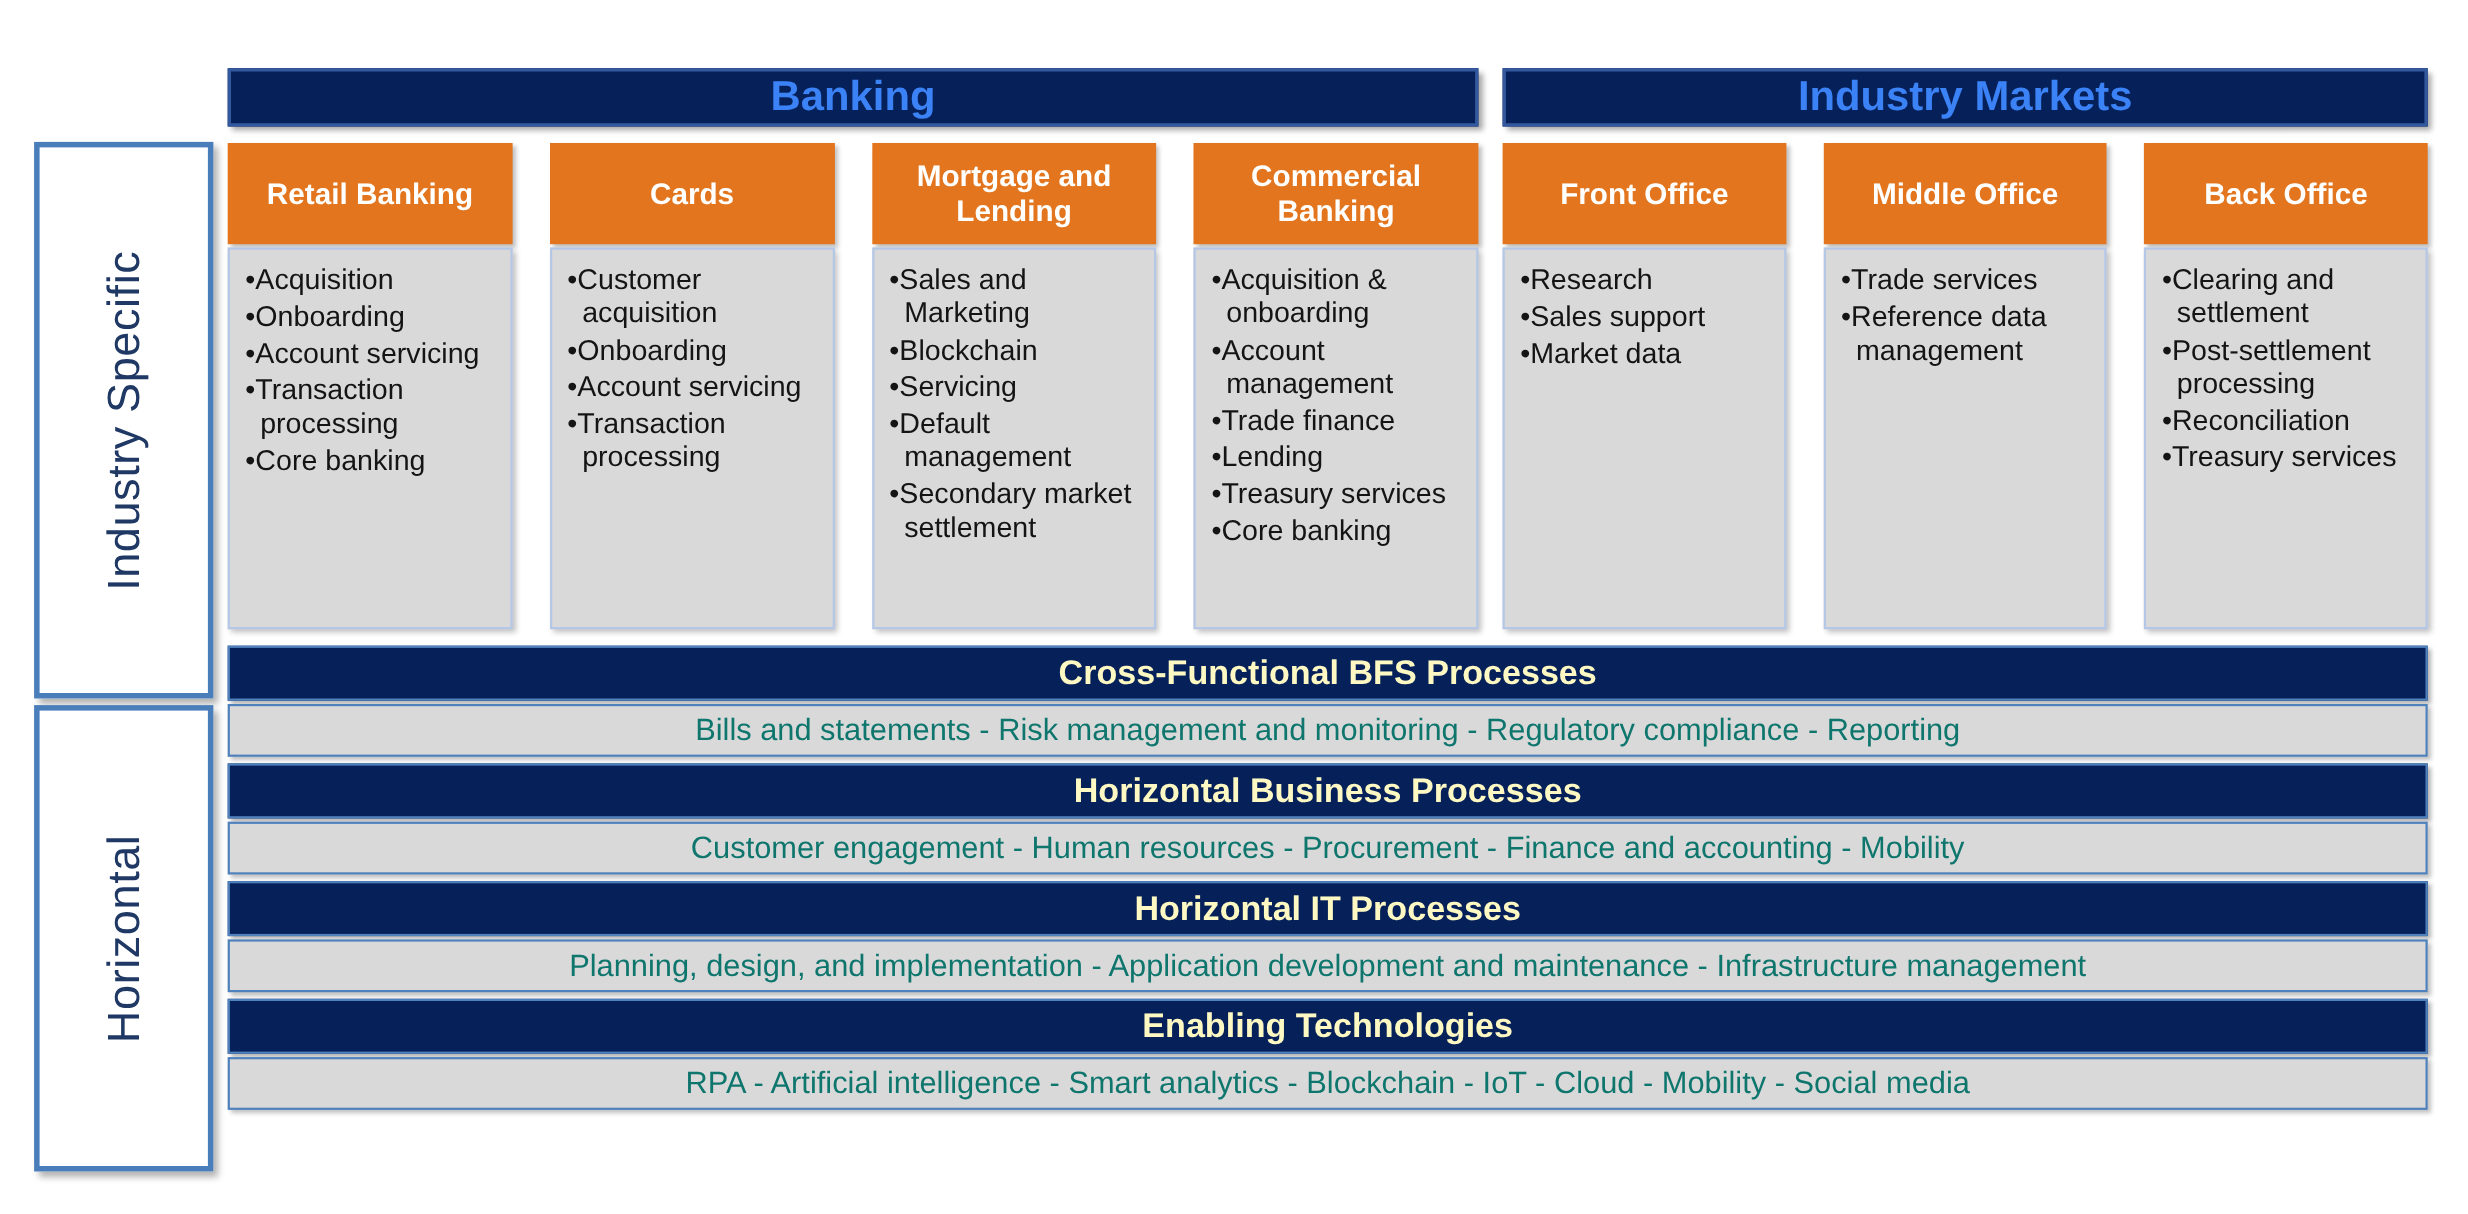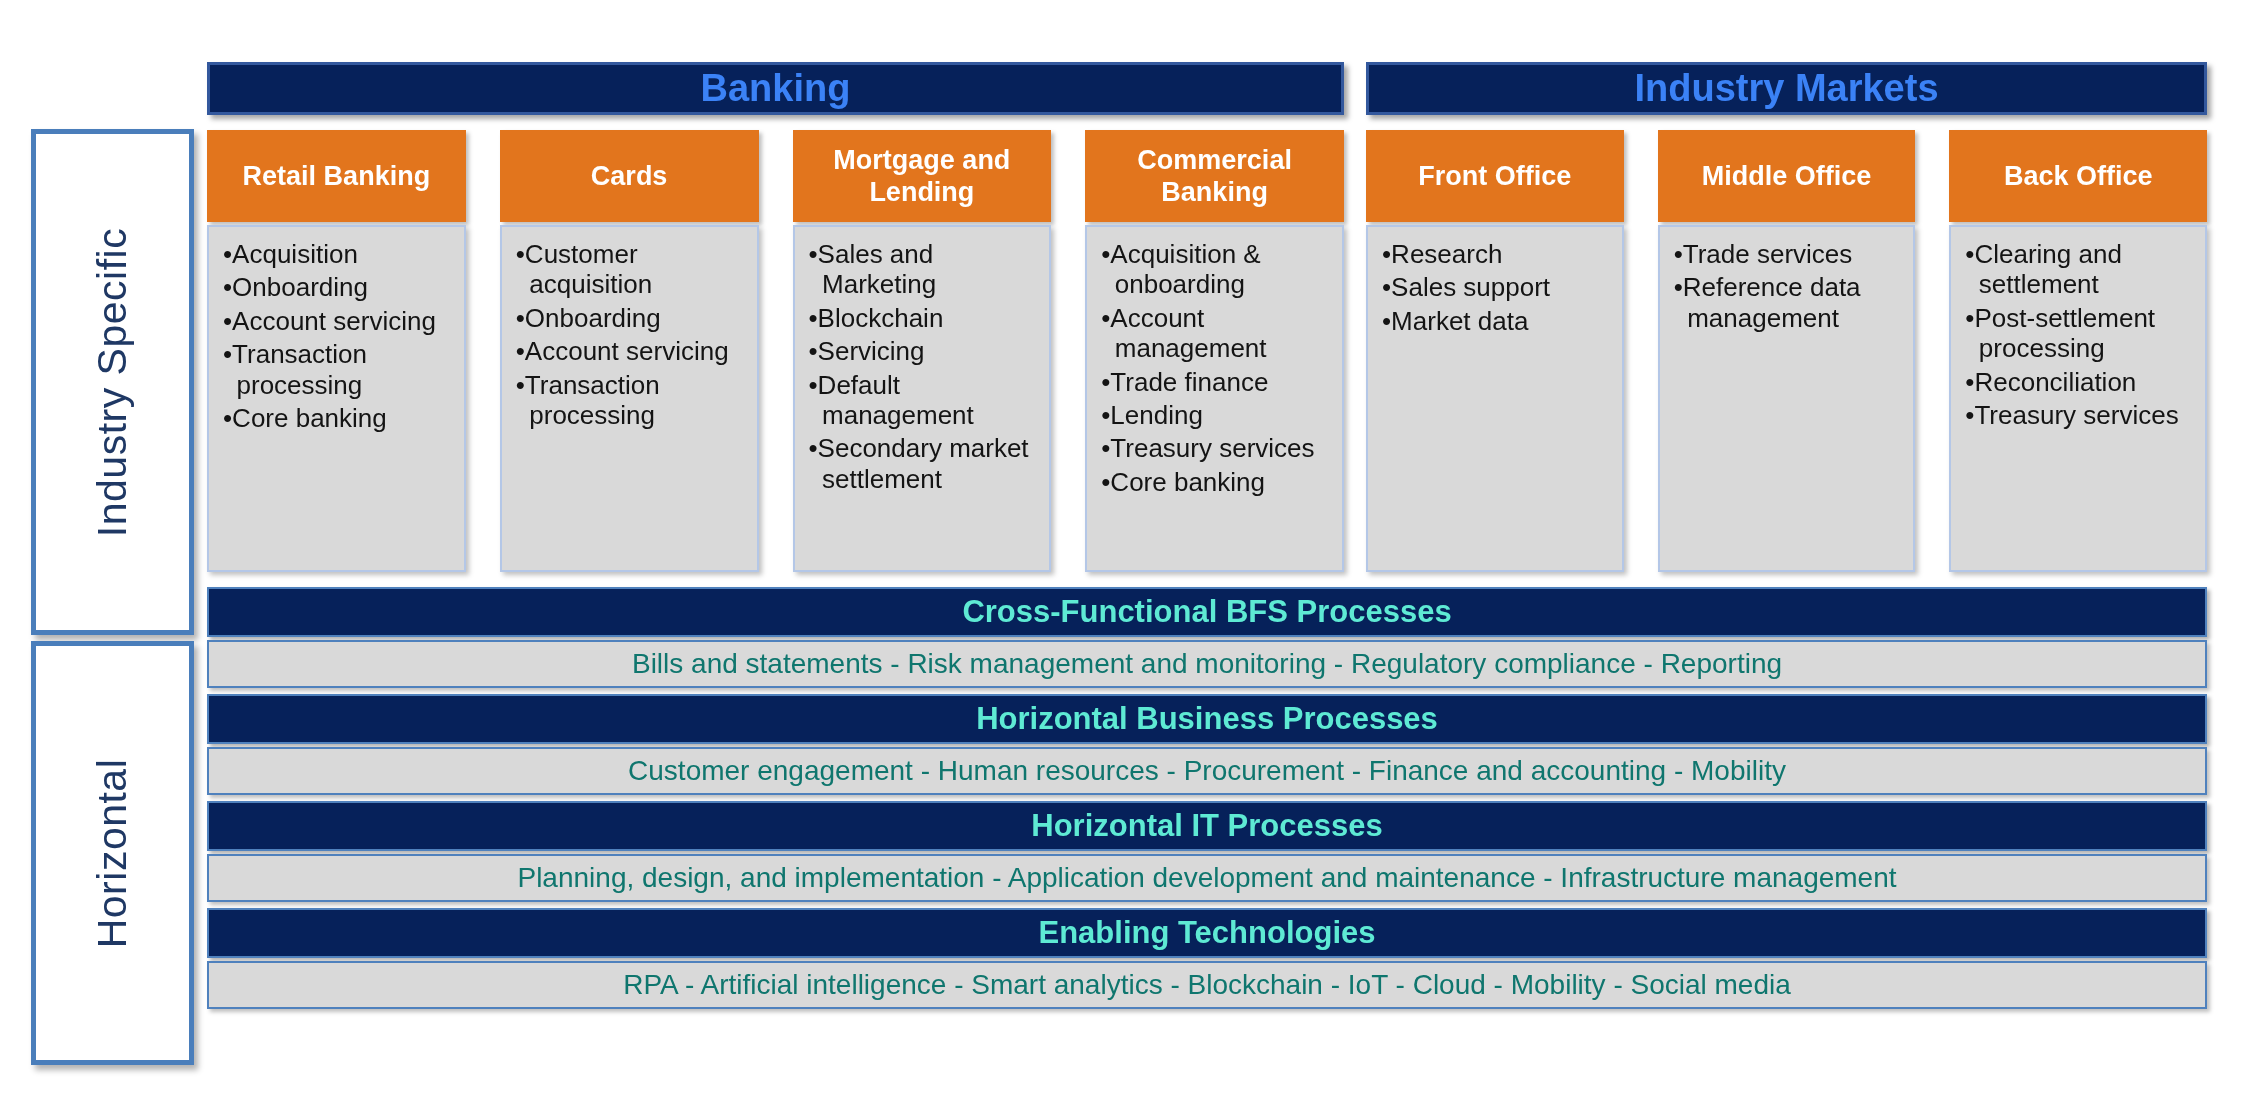--- a/index.html
+++ b/index.html
@@ -67,21 +67,21 @@
   ul.bullets { list-style:none; margin:0; padding:0; font-size:26px; line-height:1.17; color:#141414; }
   ul.bullets li { padding-left:0.52em; text-indent:-0.52em; margin-bottom:3px; }
   ul.bullets li::before { content:"\2022"; }
 
   
   .h-rows { margin-top:15px; }
   .h-header {
     box-sizing:border-box; height:50px;
     background:#06215a;
     border:2px solid #4f81bd;
-    color:#5eead4; font-weight:bold; font-size:31px;
+    color:#fef9c3; font-weight:bold; font-size:31px;
     display:flex; align-items:center; justify-content:center;
     box-shadow:3px 3px 4px rgba(0,0,0,0.30);
     margin-top:6px;
   }
   .h-rows .h-header:first-child { margin-top:0; }
   .h-content {
     box-sizing:border-box; height:48px;
     background:#d9d9d9;
     border:2px solid #4f81bd;
     color:#0f766e; font-size:28px;

